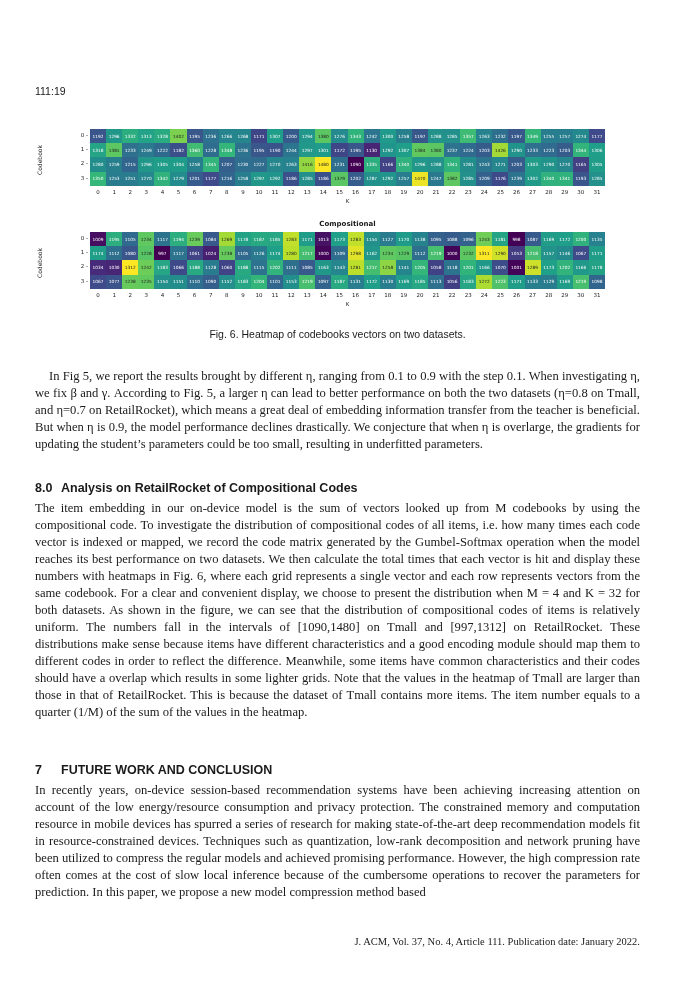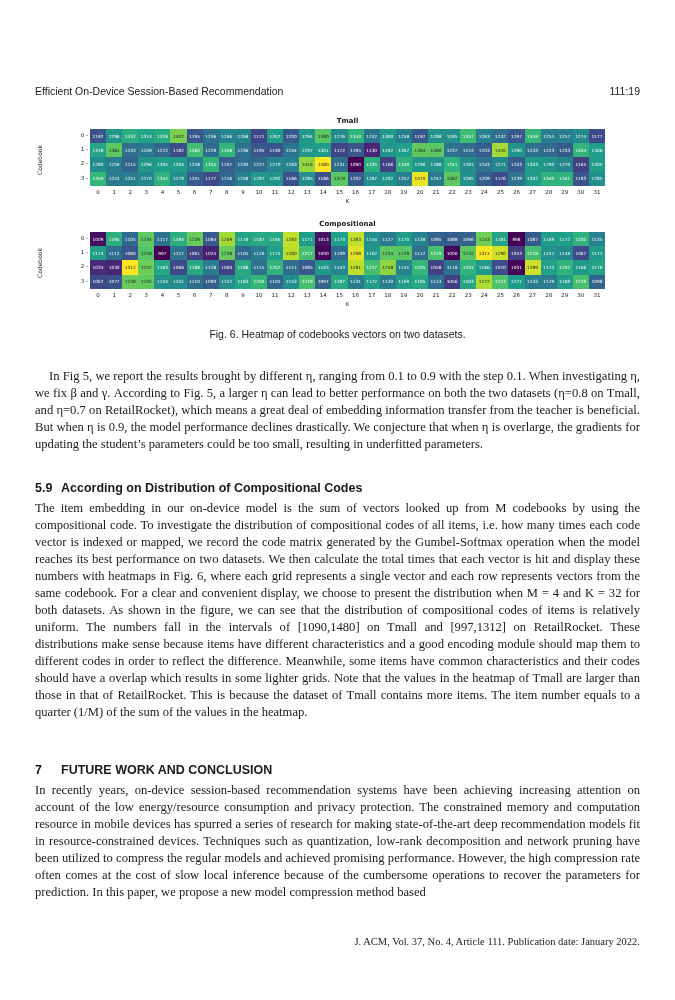--- a/index.html
+++ b/index.html
@@ -17,26 +17,24 @@
   .para{position:absolute;left:35px;width:605px;font-size:12.6px;line-height:17px;text-align:justify;margin:0;}
   .indent{text-indent:14px;}
   .sechead{position:absolute;left:35px;font-family:"Liberation Sans","DejaVu Sans",sans-serif;font-weight:bold;font-size:12.5px;}
   .sechead .num{display:inline-block;width:26px;}
   .footer{position:absolute;top:936px;right:35px;font-size:10.5px;}
 </style>
 </head>
 <body>
 
 <div class="runhead">
-  <span>Efficient On-Device Session-Based Recommendation</span>
   <span>111:19</span>
 </div>
 
 <div class="hm" id="hm0" style="top:117px;height:90px;">
-  <div class="hm-title" style="top:0px;">Tmall</div>
   <div class="ylab" style="top:58px;">Codebook</div>
   <div class="yticks">
       <div class="ytick" style="top: 15px;">0 -</div>
       <div class="ytick" style="top: 29.2px;">1 -</div>
       <div class="ytick" style="top: 43.4px;">2 -</div>
       <div class="ytick" style="top: 57.6px;">3 -</div>
     </div>
   <div class="hm-grid" style="top:12px;">
       <div class="cell" style="background: rgb(57, 85, 139); color: rgb(255, 255, 255);">1192</div>
       <div class="cell" style="background: rgb(33, 151, 138); color: rgb(255, 255, 255);">1296</div>
@@ -378,21 +376,21 @@
       <div>31</div>
     </div>
   <div class="xlab" style="top:81px;">K</div>
 </div>
 
 <div class="caption">Fig. 6.  Heatmap of codebooks vectors on two datasets.</div>
 
 <p class="para indent" style="top:368px;">In Fig 5, we report the results brought by different η, ranging from 0.1 to 0.9 with the step 0.1. When investigating η, we fix β and γ. According to Fig. 5, a larger η can lead to better performance on both the two datasets (η=0.8 on Tmall, and η=0.7 on RetailRocket), which means a great deal of embedding information transfer from the teacher is beneficial. But when η is 0.9, the model performance declines drastically. We conjecture that when η is overlarge, the gradients for updating the student’s parameters could be too small, resulting in underfitted parameters.</p>
 
 <div class="sechead" style="top:481px;">
-  <span class="num">5.9</span><span>According on Distribution of Compositional Codes</span>
+  <span class="num">8.0</span><span>Analysis on RetailRocket of Compositional Codes</span>
 </div>
 
 <p class="para" style="top:500px;">The item embedding in our on-device model is the sum of vectors looked up from M codebooks by using the compositional code. To investigate the distribution of compositional codes of all items, i.e. how many times each code vector is indexed or mapped, we record the code matrix generated by the Gumbel-Softmax operation when the model reaches its best performance on two datasets. We then calculate the total times that each vector is hit and display these numbers with heatmaps in Fig. 6, where each grid represents a single vector and each row represents vectors from the same codebook. For a clear and convenient display, we choose to present the distribution when M = 4 and K = 32 for both datasets. As shown in the figure, we can see that the distribution of compositional codes of items is relatively uniform. The numbers fall in the intervals of [1090,1480] on Tmall and [997,1312] on RetailRocket. These distributions make sense because items have different characteristics and a good encoding module should map them to different codes in order to reflect the difference. Meanwhile, some items have common characteristics and their codes should have a overlap which results in some lighter grids. Note that the values in the heatmap of Tmall are larger than those in that of RetailRocket. This is because the dataset of Tmall contains more items. The item number equals to a quarter (1/M) of the sum of the values in the heatmap.</p>
 
 <div class="sechead" style="top:763px;">
   <span class="num">7</span><span>FUTURE WORK AND CONCLUSION</span>
 </div>
 
 <p class="para" style="top:782px;">In recently years, on-device session-based recommendation systems have been achieving increasing attention on account of the low energy/resource consumption and privacy protection. The constrained memory and computation resource in mobile devices has spurred a series of research for making state-of-the-art deep recommendation models fit in resource-constrained devices. Techniques such as quantization, low-rank decomposition and network pruning have been utilized to compress the regular models and achieved promising performance. However, the high compression rate often comes at the cost of slow local inference because of the cumbersome operations to recover the parameters for prediction. In this paper, we propose a new model compression method based</p>
 

